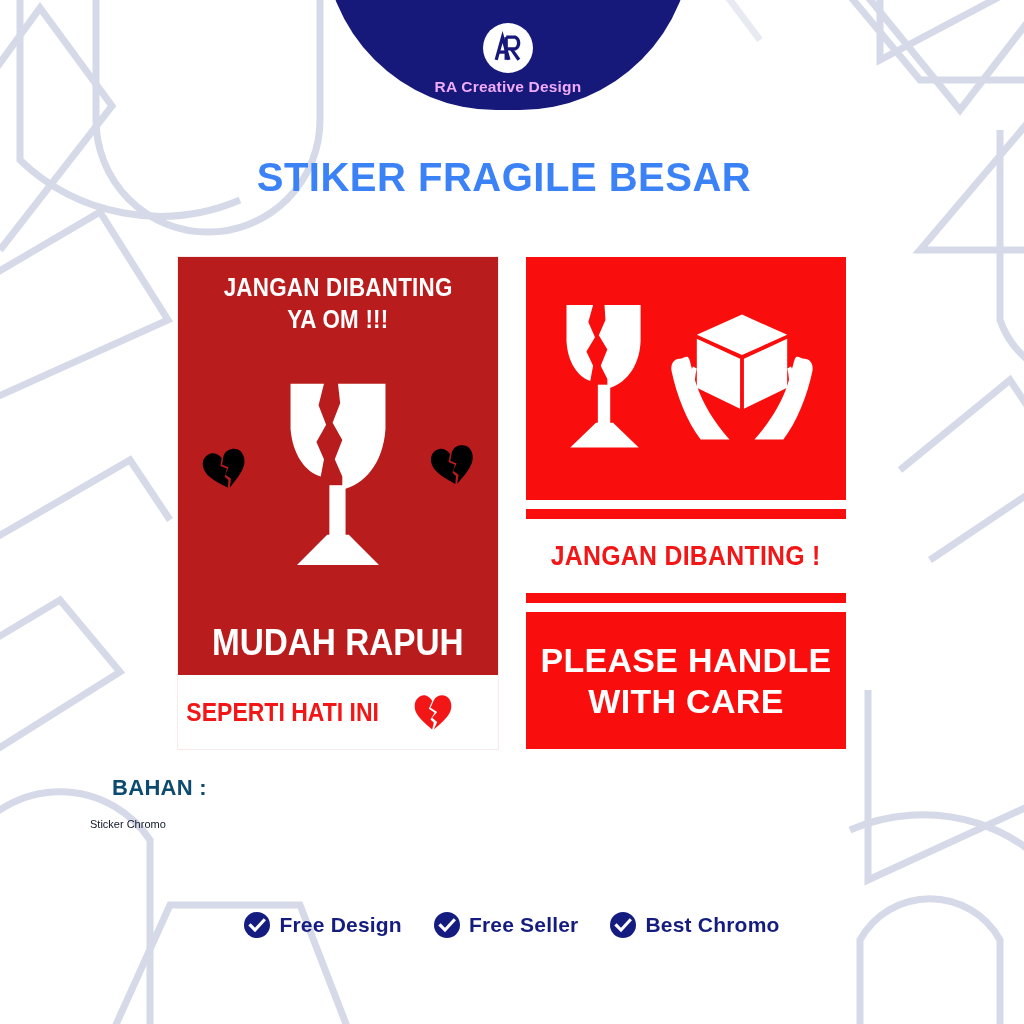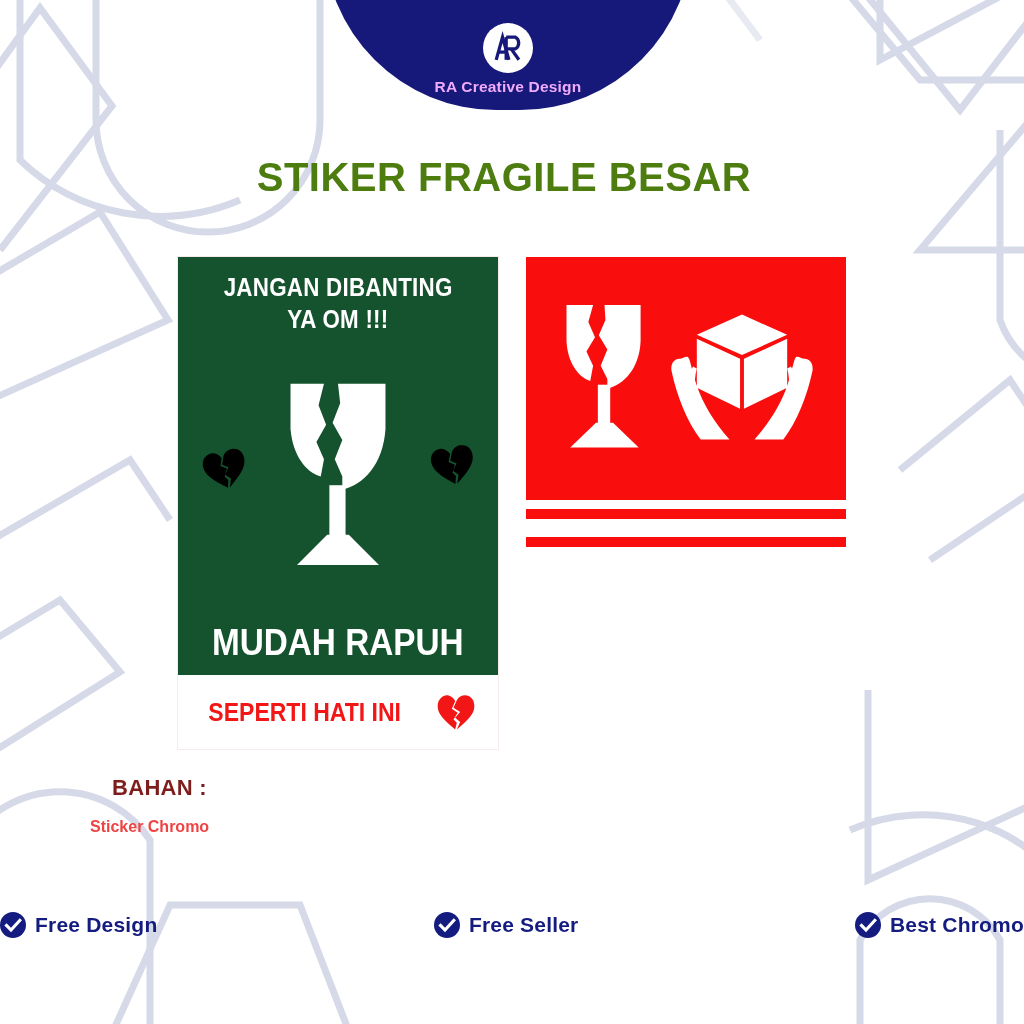--- a/index.html
+++ b/index.html
@@ -44,21 +44,21 @@
     font-size:15.5px;
     font-weight:bold;
     letter-spacing:.2px;
   }
 
   
   #page-title {
     position:absolute;
     left:0; right:16px; top:155px;
     text-align:center;
-    color:#4d7c0f;
+    color:#3b82f6;
     font-size:40px;
     font-weight:bold;
     letter-spacing:.5px;
     font-stretch:condensed;
     z-index:2;
   }
 
   
   #stickers {
     position:absolute;
@@ -71,21 +71,21 @@
   #sticker-left {
     position:absolute;
     left:0; top:0;
     width:320px; height:492px;
     background:#ffffff;
     box-shadow:0 0 0 1px #f7eaea;
     display:flex; flex-direction:column;
   }
   #sticker-left-red {
     flex:0 0 418px;
-    background:#14532d;
+    background:#b91c1c;
     position:relative;
     display:flex; flex-direction:column;
     align-items:center;
   }
   #left-headline-1 {
     color:#ffffff; font-weight:bold;
     font-size:26px; line-height:1;
     margin-top:17px;
     transform:scaleX(.86);
     white-space:nowrap;
@@ -117,21 +117,21 @@
     font-size:37px; line-height:1;
     transform:scaleX(.9);
     margin-bottom:14px;
     white-space:nowrap;
     letter-spacing:0px;
   }
   #sticker-left-white {
     flex:1;
     display:flex;
     align-items:center;
-    justify-content:center;
+    justify-content:flex-start;
     gap:26px;
     background:#ffffff;
   }
   #left-white-text {
     color:#f31616;
     font-weight:bold;
     font-size:25px;
     transform:scaleX(.92);
     white-space:nowrap;
   }
@@ -198,39 +198,39 @@
     white-space:nowrap;
   }
 
   
   #material {
     position:absolute;
     left:112px; top:775px;
     z-index:2;
   }
   #material-label {
-    color:#7f1d1d;
+    color:#0c4a6e;
     font-weight:bold;
     font-size:22px;
     letter-spacing:.3px;
   }
   #material-value {
-    color:#ef4444;
-    font-weight:bold;
-    font-size:16px;
+    color:#0f172a;
+    font-weight:normal;
+    font-size:11px;
     margin-top:17px;
     margin-left:-22px;
   }
 
   
   #features {
     position:absolute;
     left:0; right:0; top:912px;
     display:flex;
-    justify-content:space-between;
+    justify-content:center;
     align-items:center;
     gap:32px;
     z-index:2;
   }
   .feature {
     display:flex;
     align-items:center;
     gap:9px;
   }
   .feature-check {
@@ -385,25 +385,32 @@
           <path d="M26 66 C 20 78 24 100 36 118 C 28 100 26 82 30 68 Z"></path>
           <path d="M128 66 C 134 78 130 100 118 118 C 126 100 128 82 124 68 Z"></path>
         </g>
       </svg>
     </div>
 
     <div class="rule-gap"></div>
     <div class="rule-red"></div>
     <div class="rule-gap"></div>
 
+    <div id="right-mid-text">
+      <span>JANGAN DIBANTING !</span>
+    </div>
 
     <div class="rule-gap"></div>
     <div class="rule-red"></div>
     <div class="rule-gap"></div>
 
+    <div id="right-bottom-panel">
+      <span>PLEASE HANDLE</span>
+      <span>WITH CARE</span>
+    </div>
   </div>
 </div>
 
 <div id="material">
   <div id="material-label">BAHAN :</div>
   <div id="material-value">Sticker Chromo</div>
 </div>
 
 <div id="features">
   <div class="feature">

